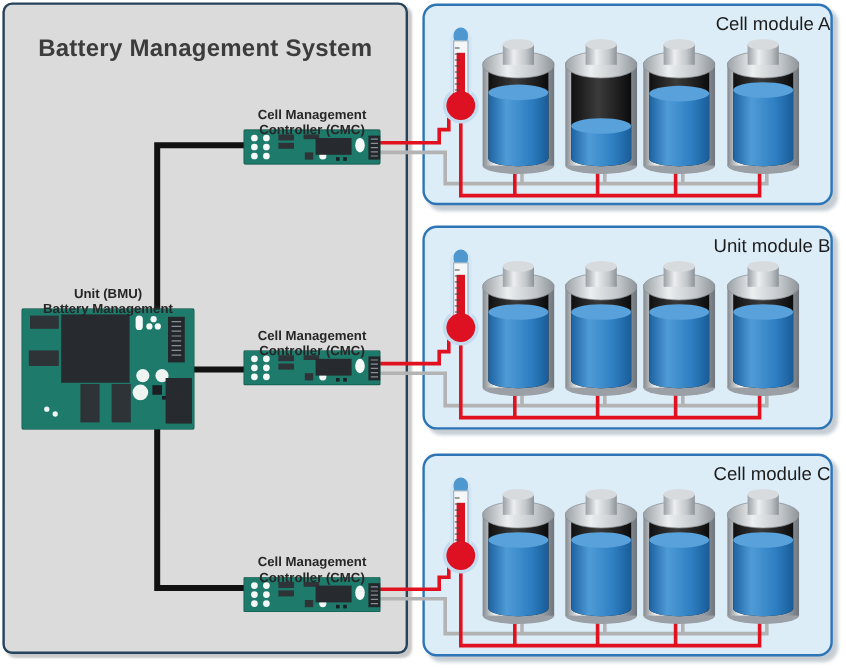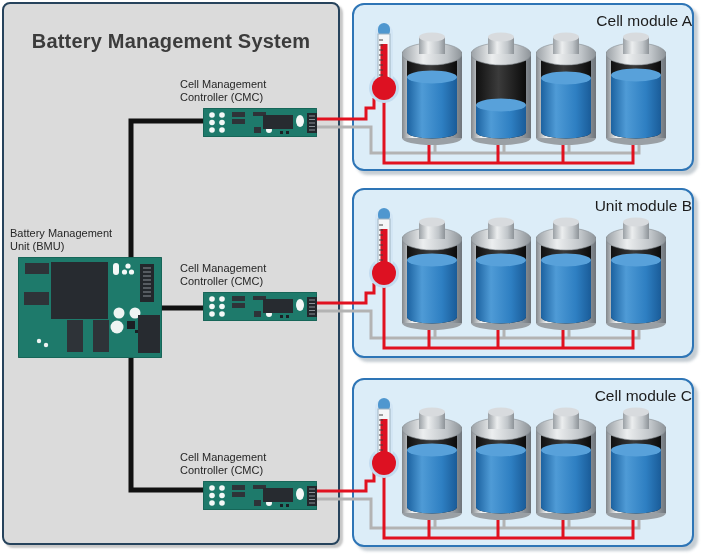--- a/index.html
+++ b/index.html
@@ -32,22 +32,22 @@
     font-size:15.5px;font-weight:400;color:#1c1c1c;
   }
   
   #wires{position:absolute;left:0;top:0;z-index:3;pointer-events:none;}
   .w-black{stroke:var(--wire-black);stroke-width:5;fill:none;}
   .w-red{stroke:var(--wire-red);stroke-width:3;fill:none;}
   .w-gray{stroke:var(--wire-gray);stroke-width:3;fill:none;}
   
   .comp{position:absolute;z-index:5;}
   .small-label{
-    position:absolute;z-index:6;width:160px;
-    font-size:11px;font-weight:400;color:#262626;line-height:12.5px;
+    position:absolute;z-index:6;width:160px;text-align:center;
+    font-size:11px;font-weight:700;color:#262626;line-height:12.5px;margin-top:12px;
   }
   .battery-row{position:absolute;left:0;top:0;width:100%;height:100%;}
   .battery{position:absolute;top:27px;width:60px;height:116px;}
   .battery svg{display:block;width:60px;height:116px;}
   .thermo{position:absolute;left:16px;top:19px;width:32px;height:92px;}
   .thermo svg{display:block;width:32px;height:92px;}
 </style>
 </head>
 <body>
 
@@ -211,22 +211,22 @@
     </g>
 
     <g class="w-black">
       <path d="M131 258 V121 H204"></path>
       <path d="M159 308 H204"></path>
       <path d="M131 356 V490 H204"></path>
     </g>
   </svg>
 
   <div class="small-label" style="left:10px;top:227px;">
+    <div>Unit (BMU)</div>
     <div>Battery Management</div>
-    <div>Unit (BMU)</div>
   </div>
   <div class="comp" style="left:18px;top:257px;width:144px;height:101px;">
     <svg width="144" height="101">
         <use href="#bmuBoardSym"></use>
       </svg>
   </div>
 
   <div class="small-label" style="left:180px;top:78px;">
     <div>Cell Management</div>
     <div>Controller (CMC)</div>

